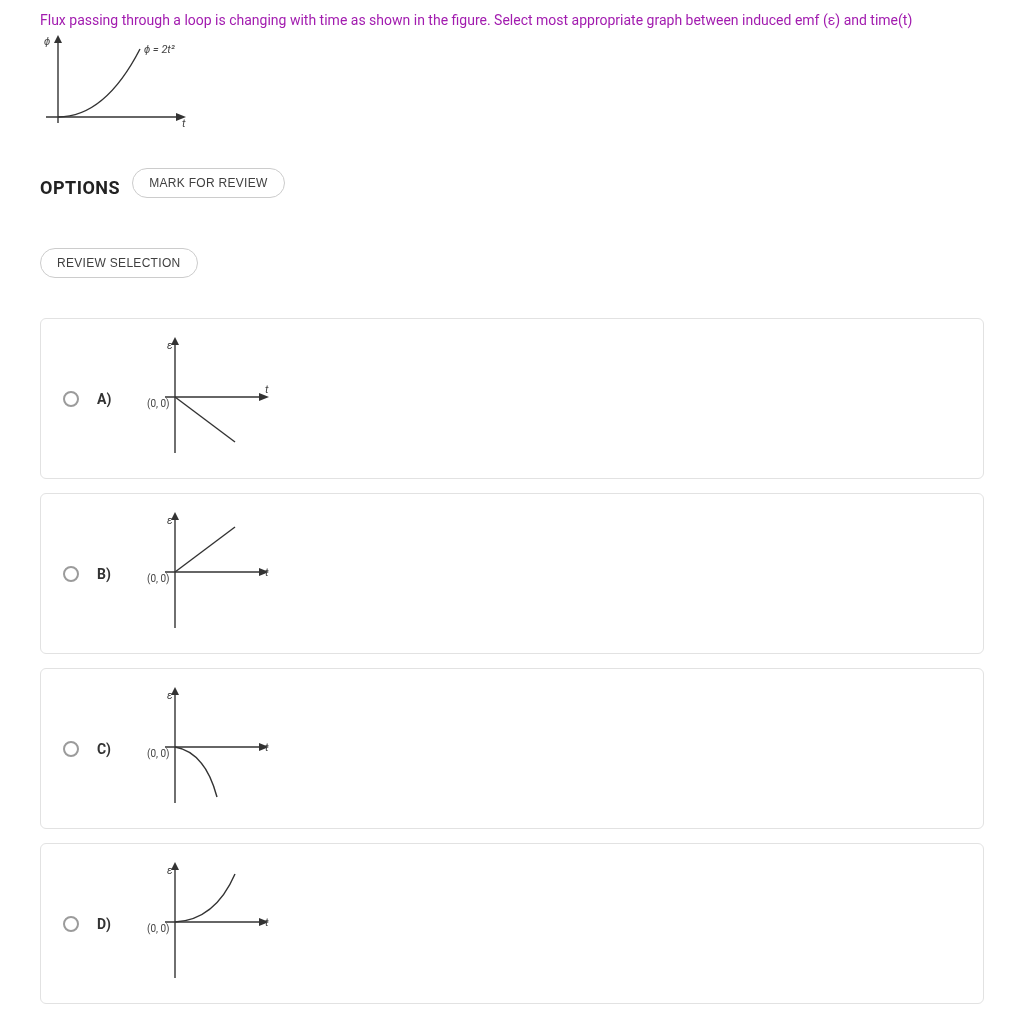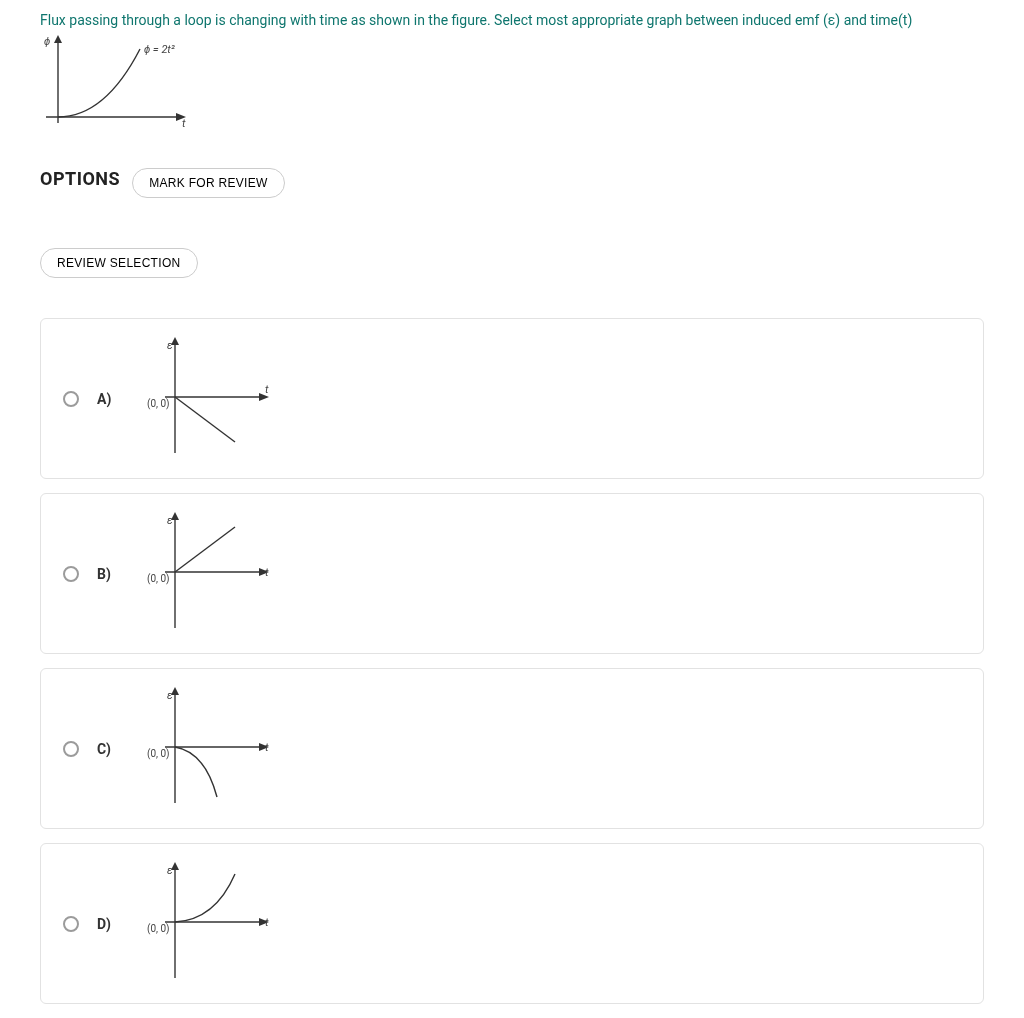--- a/index.html
+++ b/index.html
@@ -6,46 +6,46 @@
   body {
     margin: 0;
     padding: 10px 40px 20px 40px;
     font-family: -apple-system, BlinkMacSystemFont, "Segoe UI", Roboto, Arial, sans-serif;
     background: #ffffff;
     color: #333;
     font-size: 14px;
     width: 1024px;
   }
   .question-text {
-    color: #0f766e;
+    color: #a21caf;
     line-height: 1.5;
     margin-bottom: 4px;
   }
   .flux-graph {
     margin: 4px 0 30px 0;
   }
   .options-row {
     display: flex;
-    align-items: flex-start;
+    align-items: flex-end;
     gap: 12px;
     margin-bottom: 50px;
   }
   .options-title {
     font-weight: 700;
     font-size: 18px;
     color: #222;
     letter-spacing: 0.5px;
   }
   .pill-btn {
     border: 1px solid #ccc;
     background: #fff;
     border-radius: 20px;
     padding: 7px 16px;
     font-size: 12px;
-    color: #000000;
+    color: #404040;
     cursor: pointer;
     letter-spacing: 0.3px;
   }
   .clear-row { margin-bottom: 40px; }
   .option-card {
     border: 1px solid #e2e2e2;
     border-radius: 6px;
     padding: 18px 22px;
     margin-bottom: 14px;
     display: flex;

